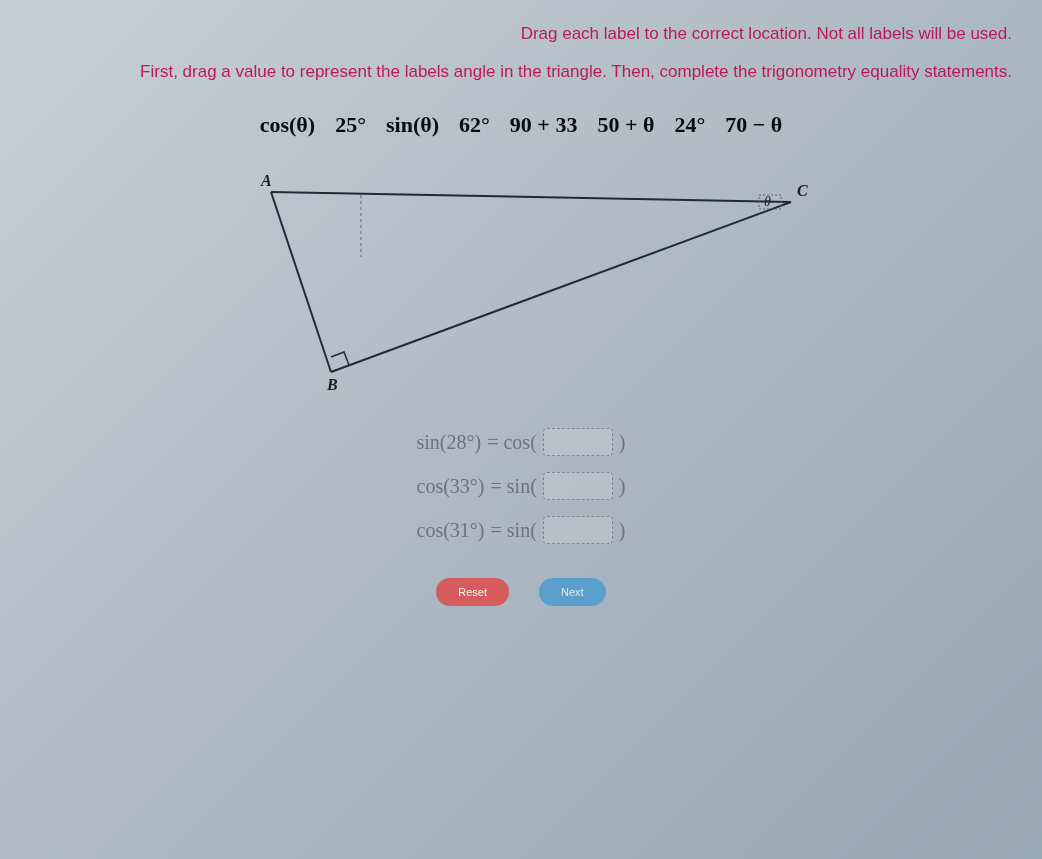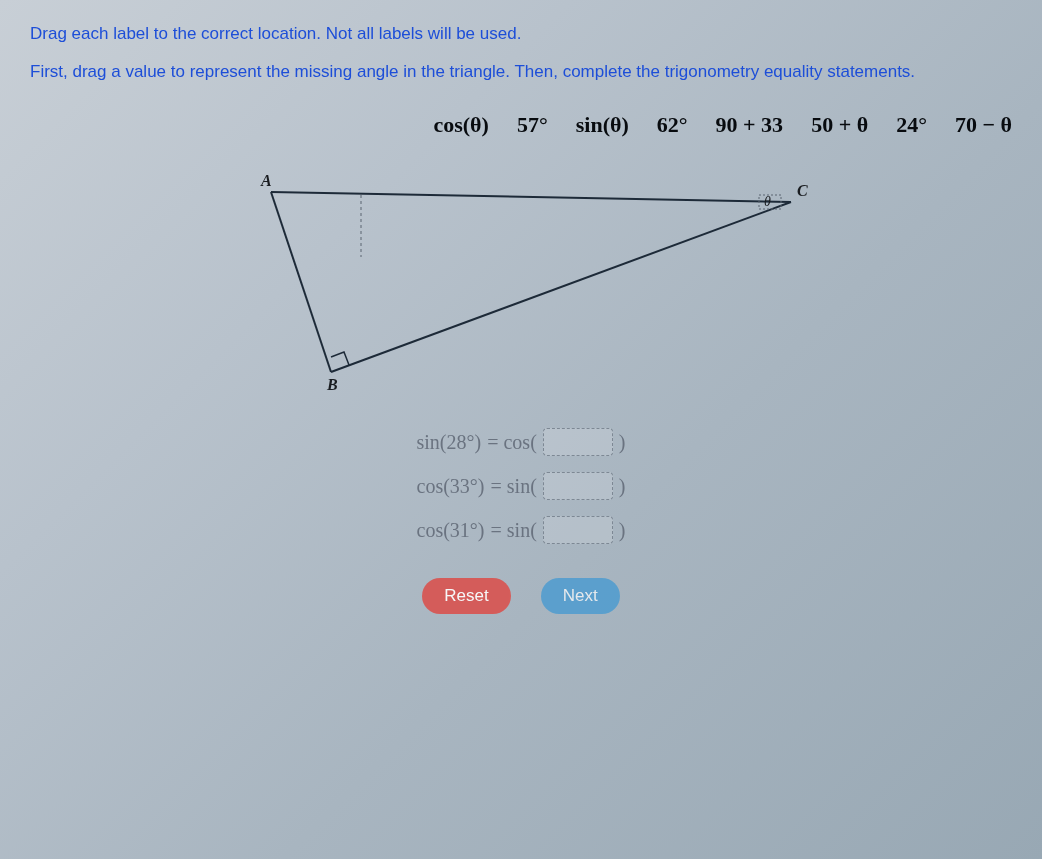--- a/index.html
+++ b/index.html
@@ -12,27 +12,28 @@
     overflow: hidden;
     position: relative;
   }
   .page {
     padding: 24px 30px;
     position: relative;
   }
   .instruction {
     font-size: 17px;
     font-weight: 500;
-    color: #1d4ed8;
+    color: #be185d;
     margin-bottom: 18px;
+    text-align: right;
   }
   .labels-row {
     display: flex;
-    justify-content: flex-end;
-    gap: 28px;
+    justify-content: center;
+    gap: 20px;
     margin: 30px 0 24px 0;
     flex-wrap: wrap;
   }
   .label-chip {
     font-family: "Times New Roman", Georgia, serif;
     font-size: 22px;
     font-weight: bold;
     color: #080b0f;
     cursor: grab;
     user-select: none;
@@ -86,39 +87,39 @@
   .btn-row {
     display: flex;
     justify-content: center;
     gap: 30px;
     margin-top: 34px;
   }
   .btn {
     padding: 8px 22px;
     border: none;
     border-radius: 18px;
-    font-size: 17px;
+    font-size: 11px;
     color: #fff;
     cursor: pointer;
     opacity: 0.9;
   }
   .btn-reset { background: #d9534f; }
   .btn-next  { background: #3b97d3; opacity: 0.7; text-align: center; }
 </style>
 </head>
 <body>
 
 <div class="page">
 
   <p class="instruction">Drag each label to the correct location. Not all labels will be used.</p>
-  <p class="instruction">First, drag a value to represent the missing angle in the triangle. Then, complete the trigonometry equality statements.</p>
+  <p class="instruction">First, drag a value to represent the labels angle in the triangle. Then, complete the trigonometry equality statements.</p>
 
   <div class="labels-row">
     <span class="label-chip">cos(θ)</span>
-    <span class="label-chip">57°</span>
+    <span class="label-chip">25°</span>
     <span class="label-chip">sin(θ)</span>
     <span class="label-chip">62°</span>
     <span class="label-chip">90 + 33</span>
     <span class="label-chip">50 + θ</span>
     <span class="label-chip">24°</span>
     <span class="label-chip">70 − θ</span>
   </div>
 
   <div class="figure-area">
     <svg class="triangle" width="620" height="240" viewBox="0 0 620 240">

